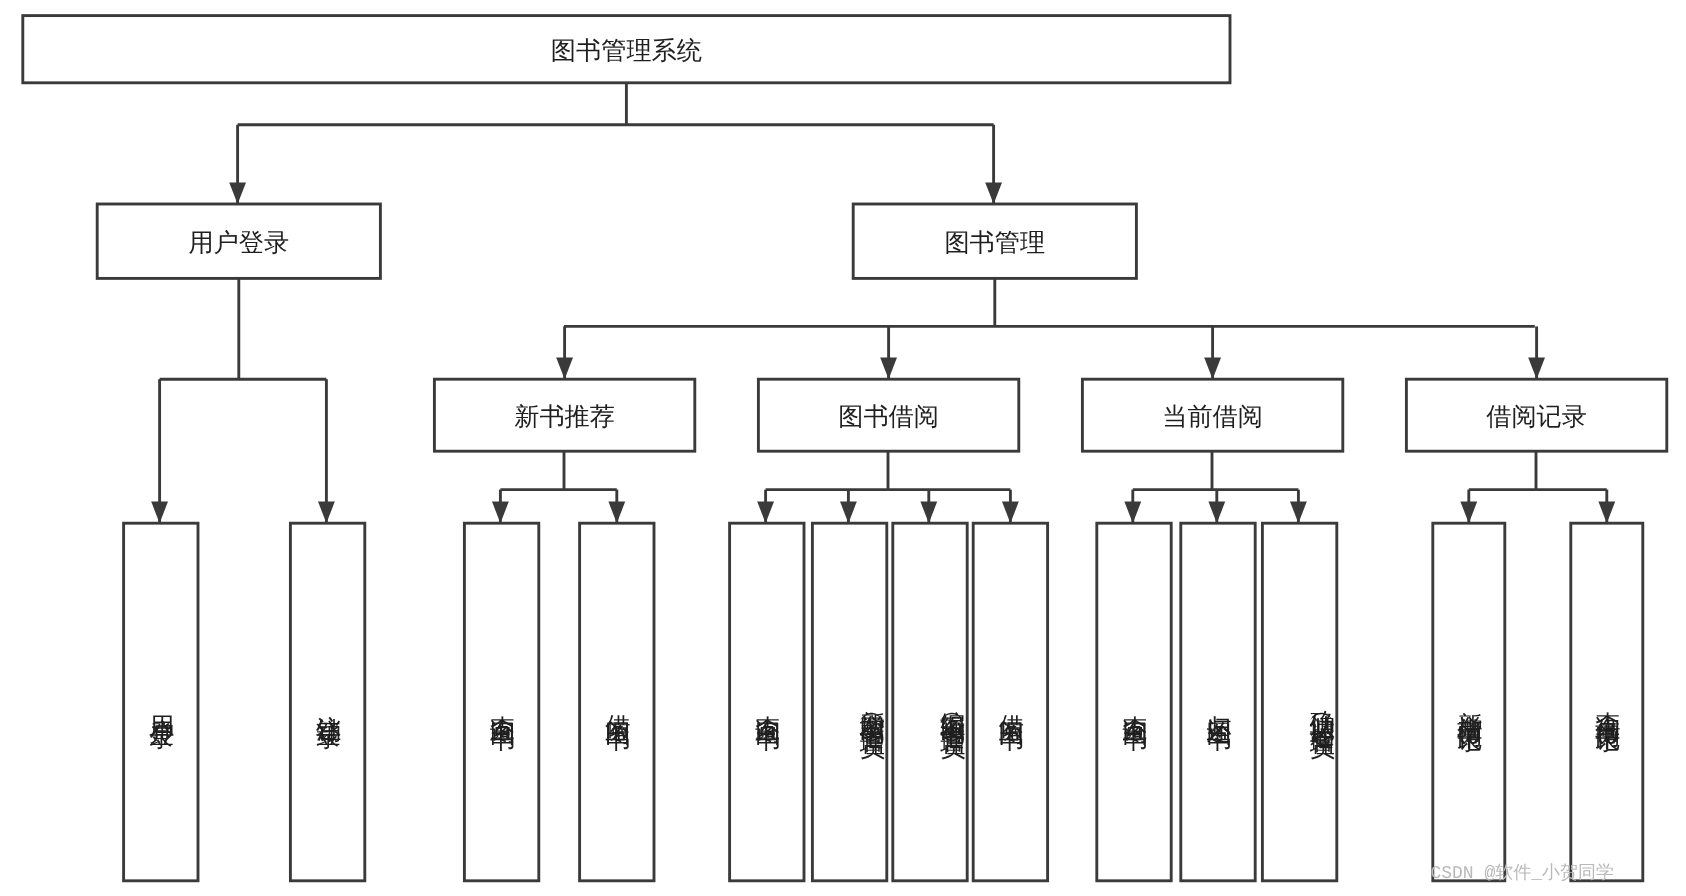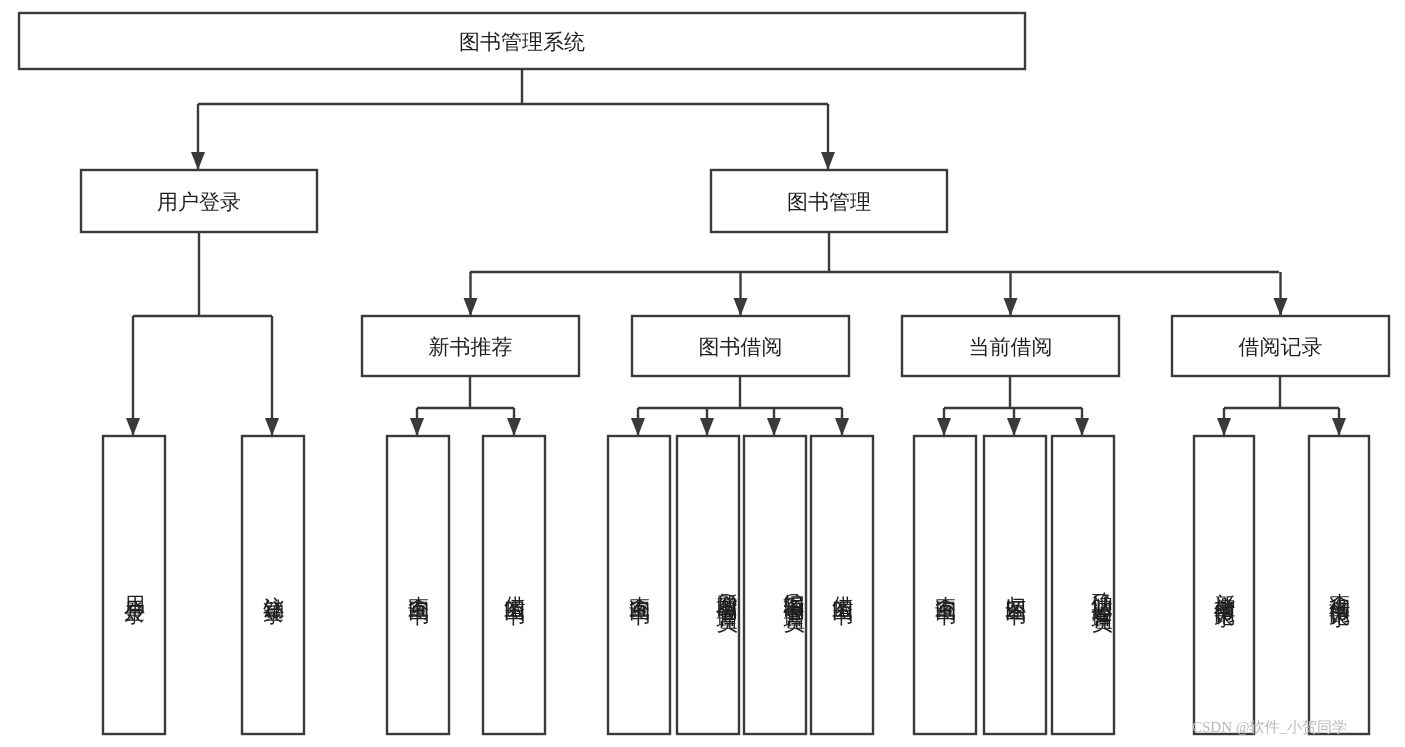--- a/index.html
+++ b/index.html
@@ -58,21 +58,21 @@
     letter-spacing: 3px;
     color: #1f1f1f;
     white-space: nowrap;
     display: flex;
     justify-content: center;
     align-items: center;
     pointer-events: none;
   }
   .watermark {
     position: absolute;
-    font-family: Liberation Serif, serif;
+    font-family: Liberation Mono, monospace;
     font-size: 15px;
     color: #b9b9b9;
     white-space: nowrap;
   }
 </style>
 </head>
 <body>
 
 <div id="diagram-root">
 

